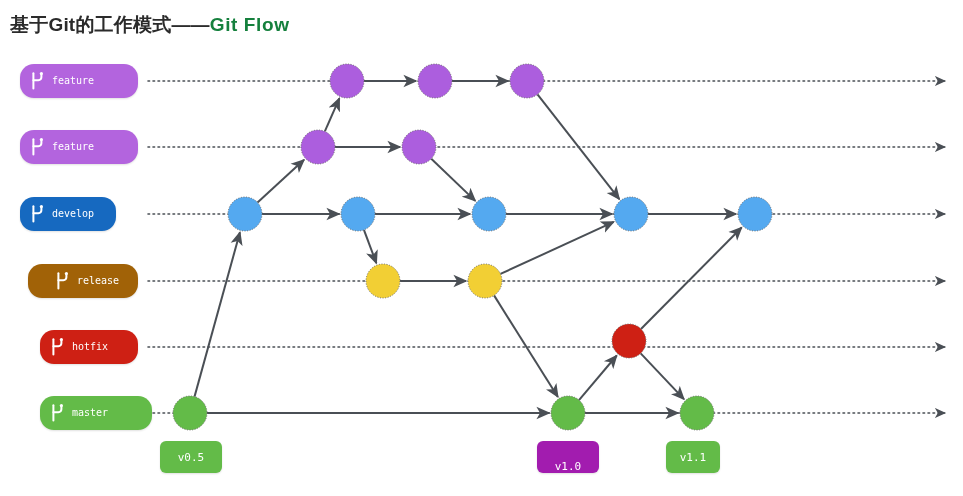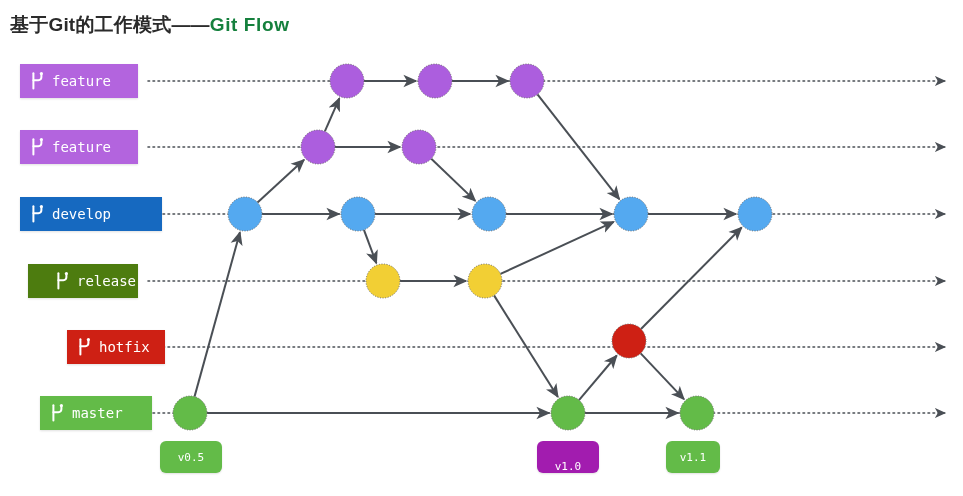--- a/index.html
+++ b/index.html
@@ -13,27 +13,27 @@
   #title{
     position:absolute;left:10px;top:12px;
     font-size:19px;font-weight:600;color:#2b2b2b;
     white-space:nowrap;letter-spacing:.2px;
   }
   #title .accent{color:#15803d;font-weight:700;letter-spacing:.6px;}
   #canvas{position:absolute;left:0;top:0;width:963px;height:496px;}
   .branch-label{
     position:absolute;
     height:34px;
-    border-radius:0;
+    border-radius:14px;
     display:flex;align-items:center;
     padding:0 13px 0 10px;
     box-sizing:border-box;
     color:#ffffff;
     font-family:"DejaVu Sans Mono","Liberation Mono",monospace;
-    font-size:14px;
+    font-size:10px;
     white-space:nowrap;
     box-shadow:0 1px 2px rgba(0,0,0,.12);
   }
   .branch-label .gicon{
     width:14px;height:20px;margin-right:8px;flex:0 0 auto;
     display:inline-block;
   }
   .branch-label .btxt{display:inline-block;line-height:1;}
   .tag-box{
     position:absolute;
@@ -124,37 +124,37 @@
       <span class="btxt">feature</span>
     </div>
     <div class="branch-label" style="left: 20px; width: 118px; top: 130px; background: rgb(179, 100, 222);">
       <span class="gicon"><svg viewBox="0 0 14 20" width="14" height="20" aria-hidden="true">
           <path d="M3.4 2.2 L3.4 17.6" stroke="#ffffff" stroke-width="2" stroke-linecap="round" fill="none"></path>
           <path d="M3.4 9.2 L8.4 9.2 A3.2 3.2 0 0 0 11.4 6.2 L11.4 3.6" stroke="#ffffff" stroke-width="2" stroke-linecap="round" stroke-linejoin="round" fill="none"></path>
           <circle cx="11.4" cy="2.6" r="1.6" fill="#ffffff"></circle>
         </svg></span>
       <span class="btxt">feature</span>
     </div>
-    <div class="branch-label" style="left: 20px; width: 142px; top: 197px; background: rgb(22, 105, 192);">
+    <div class="branch-label" style="left: 20px; width: 96px; top: 197px; background: rgb(22, 105, 192);">
       <span class="gicon"><svg viewBox="0 0 14 20" width="14" height="20" aria-hidden="true">
           <path d="M3.4 2.2 L3.4 17.6" stroke="#ffffff" stroke-width="2" stroke-linecap="round" fill="none"></path>
           <path d="M3.4 9.2 L8.4 9.2 A3.2 3.2 0 0 0 11.4 6.2 L11.4 3.6" stroke="#ffffff" stroke-width="2" stroke-linecap="round" stroke-linejoin="round" fill="none"></path>
           <circle cx="11.4" cy="2.6" r="1.6" fill="#ffffff"></circle>
         </svg></span>
       <span class="btxt">develop</span>
     </div>
-    <div class="branch-label" style="left: 28px; width: 110px; top: 264px; background: #4d7c0f; padding-left: 27px;">
+    <div class="branch-label" style="left: 28px; width: 110px; top: 264px; background: #a16207; padding-left: 27px;">
       <span class="gicon"><svg viewBox="0 0 14 20" width="14" height="20" aria-hidden="true">
           <path d="M3.4 2.2 L3.4 17.6" stroke="#ffffff" stroke-width="2" stroke-linecap="round" fill="none"></path>
           <path d="M3.4 9.2 L8.4 9.2 A3.2 3.2 0 0 0 11.4 6.2 L11.4 3.6" stroke="#ffffff" stroke-width="2" stroke-linecap="round" stroke-linejoin="round" fill="none"></path>
           <circle cx="11.4" cy="2.6" r="1.6" fill="#ffffff"></circle>
         </svg></span>
       <span class="btxt">release</span>
     </div>
-    <div class="branch-label" style="left: 40px; width: 98px; top: 330px; background: rgb(206, 32, 20); margin-left: 27px;">
+    <div class="branch-label" style="left: 40px; width: 98px; top: 330px; background: rgb(206, 32, 20);">
       <span class="gicon"><svg viewBox="0 0 14 20" width="14" height="20" aria-hidden="true">
           <path d="M3.4 2.2 L3.4 17.6" stroke="#ffffff" stroke-width="2" stroke-linecap="round" fill="none"></path>
           <path d="M3.4 9.2 L8.4 9.2 A3.2 3.2 0 0 0 11.4 6.2 L11.4 3.6" stroke="#ffffff" stroke-width="2" stroke-linecap="round" stroke-linejoin="round" fill="none"></path>
           <circle cx="11.4" cy="2.6" r="1.6" fill="#ffffff"></circle>
         </svg></span>
       <span class="btxt">hotfix</span>
     </div>
     <div class="branch-label" style="left: 40px; width: 112px; top: 396px; background: rgb(99, 187, 72);">
       <span class="gicon"><svg viewBox="0 0 14 20" width="14" height="20" aria-hidden="true">
           <path d="M3.4 2.2 L3.4 17.6" stroke="#ffffff" stroke-width="2" stroke-linecap="round" fill="none"></path>

